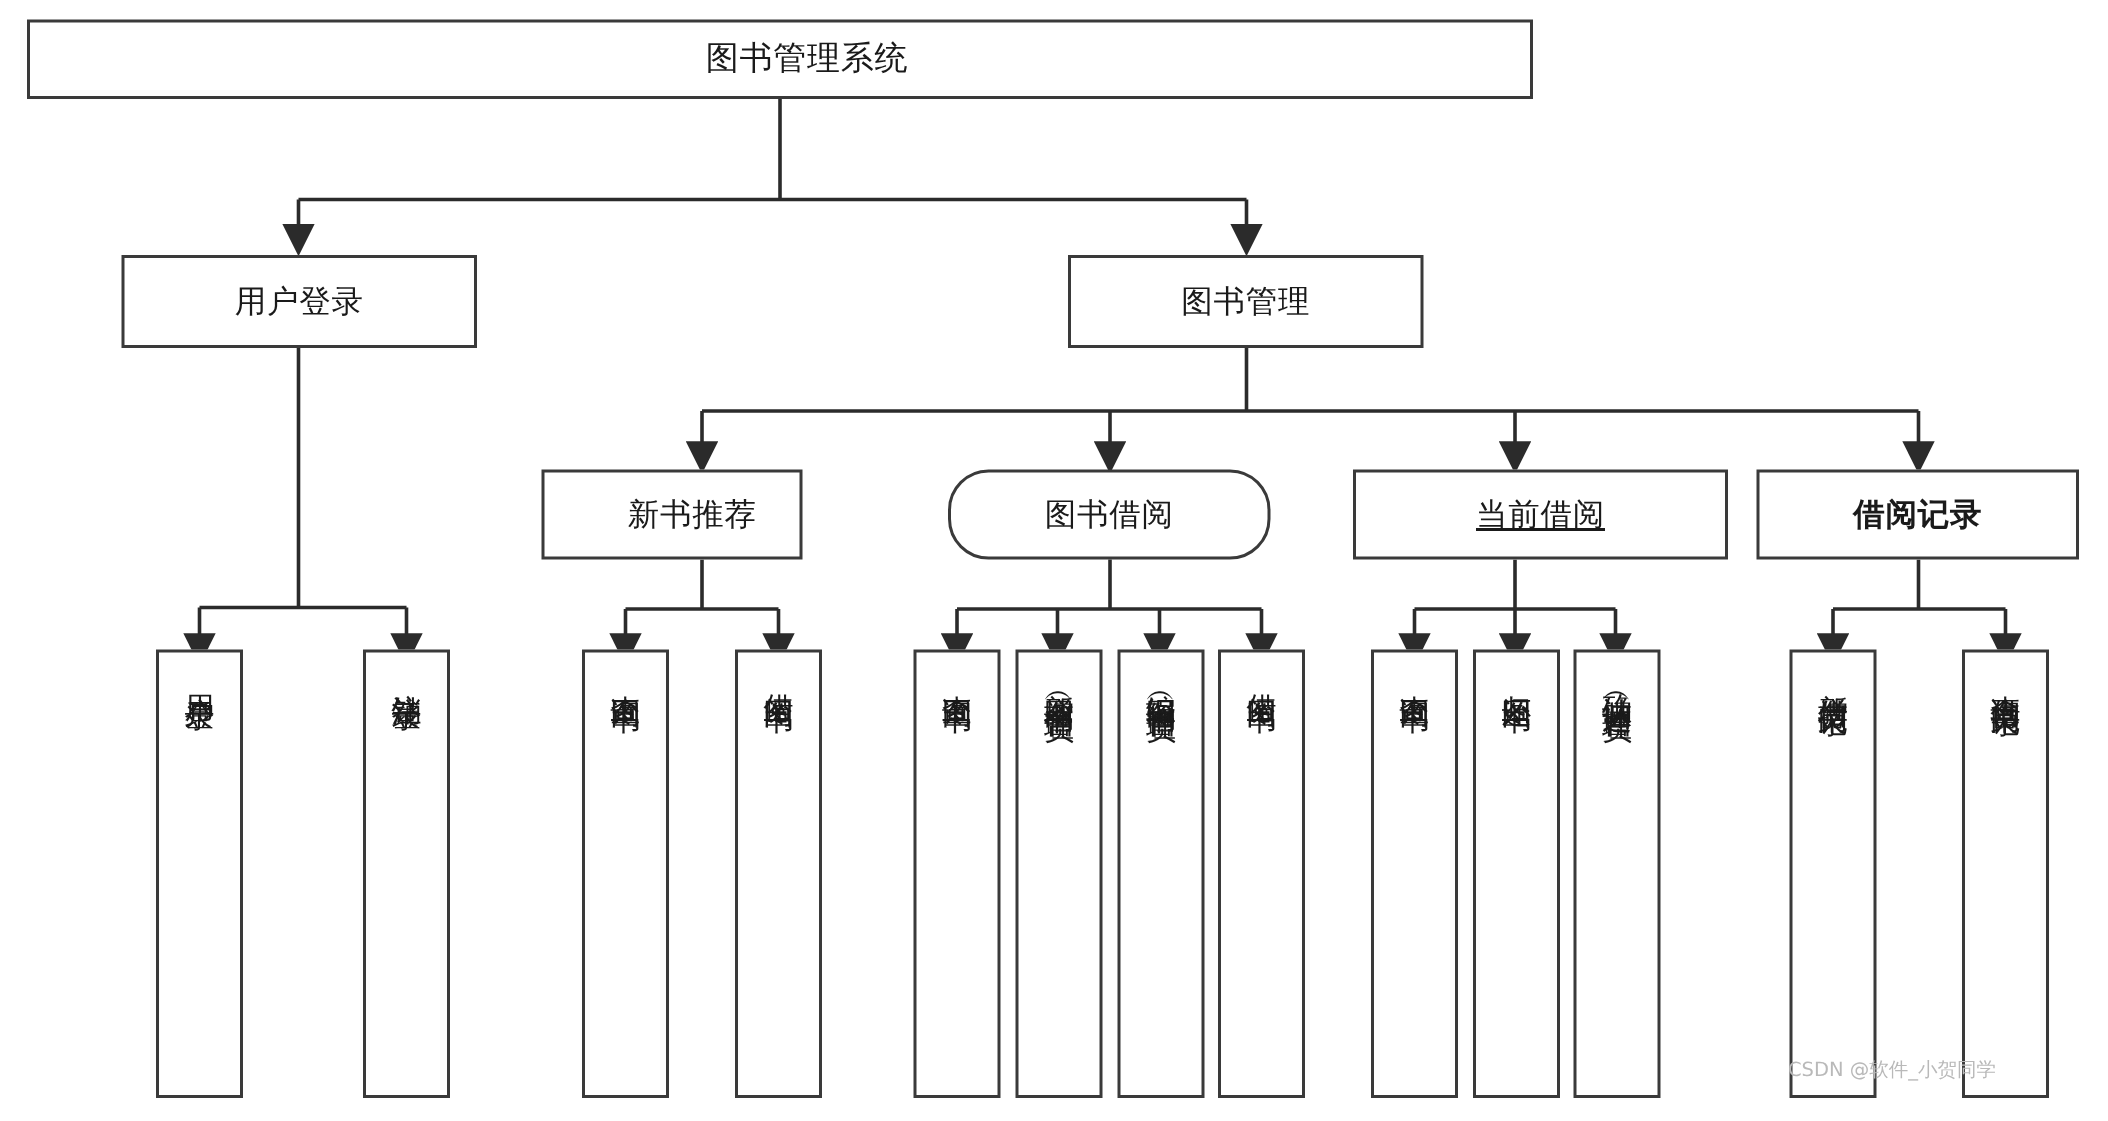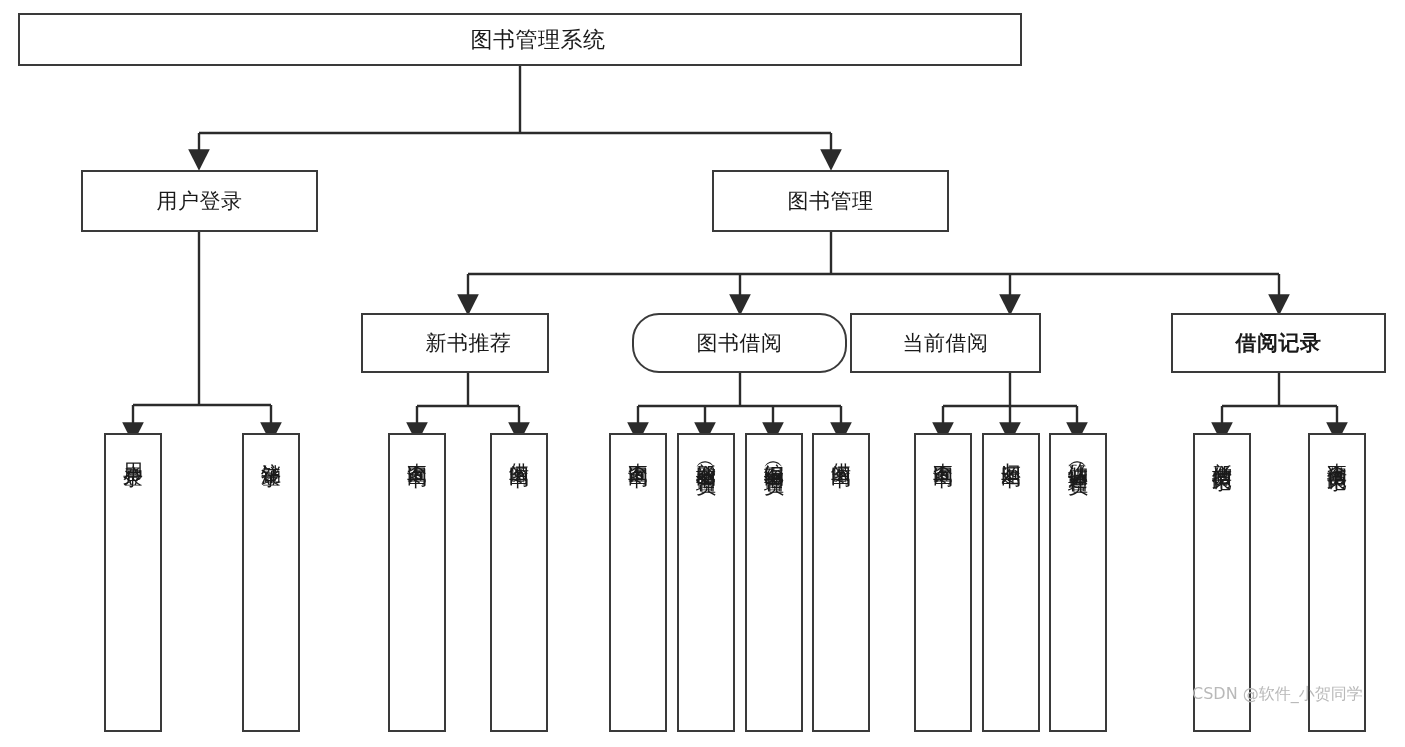--- a/index.html
+++ b/index.html
@@ -61,22 +61,22 @@
     writing-mode: vertical-rl;
     text-orientation: upright;
     font-size: 20px;
     line-height: 1.05;
     letter-spacing: 2px;
     white-space: nowrap;
   }
   .watermark {
     position: absolute;
     left: 1192px;
-    top: 684px;
-    font-size: 16px;
+    top: 704px;
+    font-size: 13px;
     color: #b9b9b9;
     white-space: nowrap;
     z-index: 3;
     font-family: "DejaVu Sans", "Liberation Sans", sans-serif;
   }
 </style>
 </head>
 <body>
 
 <div id="canvas">
@@ -135,27 +135,27 @@
     <span class="label">图书管理系统</span>
   </div>
 
   <div class="node horiz" style="left:81px; top:170px; width:237px; height:62px;">
     <span class="label">用户登录</span>
   </div>
   <div class="node horiz" style="left:712px; top:170px; width:237px; height:62px;justify-content:center;">
     <span class="label">图书管理</span>
   </div>
 
-  <div class="node horiz" style="left:361px; top:313px; width:188px; height:60px;padding-left:27px;">
+  <div class="node horiz" style="left:361px; top:313px; width:174px; height:60px;padding-left:27px;">
     <span class="label">新书推荐</span>
   </div>
   <div class="node horiz" style="left:632px; top:313px; width:215px; height:60px;border-radius:27px;">
     <span class="label">图书借阅</span>
   </div>
-  <div class="node horiz" style="left:850px; top:313px; width:191px; height:60px;">
+  <div class="node horiz" style="left:902px; top:313px; width:250px; height:60px;text-decoration:underline;">
     <span class="label">当前借阅</span>
   </div>
   <div class="node horiz" style="left:1171px; top:313px; width:215px; height:60px;font-weight:bold;">
     <span class="label">借阅记录</span>
   </div>
 
   <div class="node vert" style="left:104px; top:433px; width:58px; height:299px;">
     <span class="label">用户登录</span>
   </div>
   <div class="node vert" style="left:242px; top:433px; width:58px; height:299px;">

